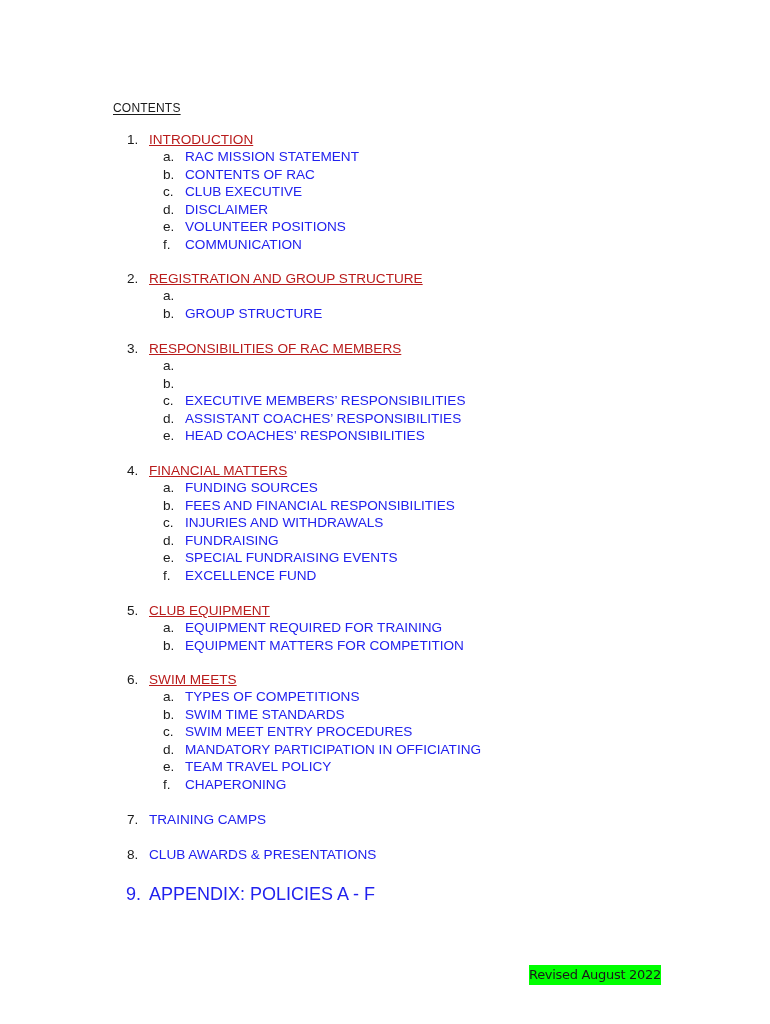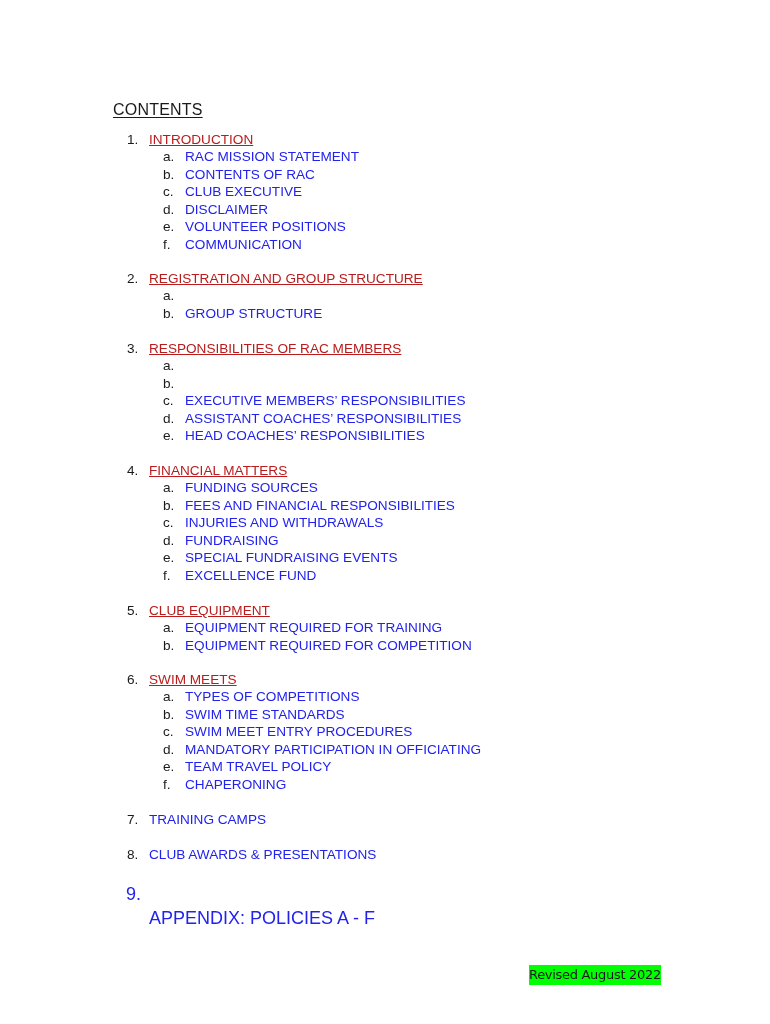--- a/index.html
+++ b/index.html
@@ -4,21 +4,21 @@
 <style>
   html, body { margin: 0; padding: 0; background: #ffffff; }
   body {
     width: 770px; height: 1024px; position: relative; overflow: hidden;
     font-family: "Liberation Sans", "DejaVu Sans", sans-serif;
     color: #1a1a1a;
   }
   .page { position: absolute; left: 0; top: 0; width: 770px; height: 1024px; }
   .heading {
     position: absolute; left: 113px; top: 101px;
-    font-size: 16px; letter-spacing: 0.2px;
+    font-size: 12px; letter-spacing: 0.2px;
     text-decoration: underline; text-underline-offset: 2px;
     color: #1a1a1a;
   }
   .section { position: absolute; left: 0; width: 770px; }
   .row {
     position: relative; height: 17.45px; line-height: 17.45px;
     font-size: 13.6px; white-space: nowrap;
   }
   .num { position: absolute; left: 127px; color: #1a1a1a; }
   .num-text { position: absolute; left: 149px; }
@@ -27,21 +27,21 @@
   .plain { color: #b91c1c; text-decoration: underline; }
   a.link {
     color: #2222ee; text-underline-offset: 1px;
     text-decoration-thickness: 1px;
   }
   .big-row {
     position: absolute; left: 0; top: 882px; height: 24px; line-height: 24px;
     font-size: 18px; white-space: nowrap; width: 770px;
   }
   .big-num { position: absolute; left: 126px; color: #2222ee; }
-  .big-text { position: absolute; left: 149px; margin-top: 24px; }
+  .big-text { position: absolute; left: 149px; }
   .footer {
     position: absolute; left: 529px; top: 965px; height: 20px; line-height: 20px;
     padding: 0 0; background: #00ff00; color: #1a1a1a;
     font-family: "DejaVu Sans", sans-serif; font-size: 13px; letter-spacing: -0.3px;
   }
 </style>
 </head>
 <body>
 
 <div class="page">
@@ -153,21 +153,21 @@
     <div class="row">
       <span class="num">5.</span>
       <span class="num-text plain">CLUB EQUIPMENT</span>
     </div>
     <div class="row">
         <span class="letter">a.</span>
         <a class="sub-text link">EQUIPMENT REQUIRED FOR TRAINING</a>
       </div>
     <div class="row">
         <span class="letter">b.</span>
-        <a class="sub-text link">EQUIPMENT REQUIRED FOR COMPETITION</a>
+        <a class="sub-text link">EQUIPMENT MATTERS FOR COMPETITION</a>
       </div>
   </div>
 
   <div class="section" style="top:671px;">
     <div class="row">
       <span class="num">6.</span>
       <span class="num-text plain">SWIM MEETS</span>
     </div>
     <div class="row">
         <span class="letter">a.</span>

